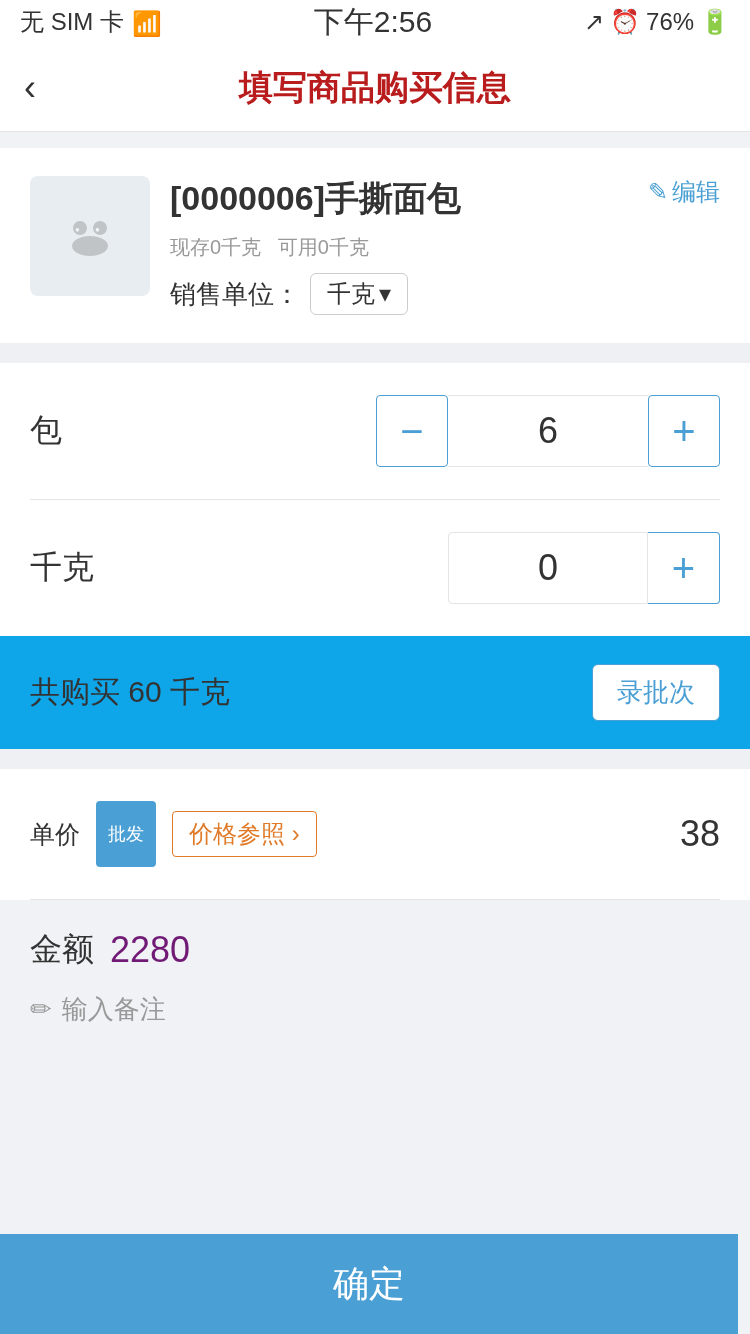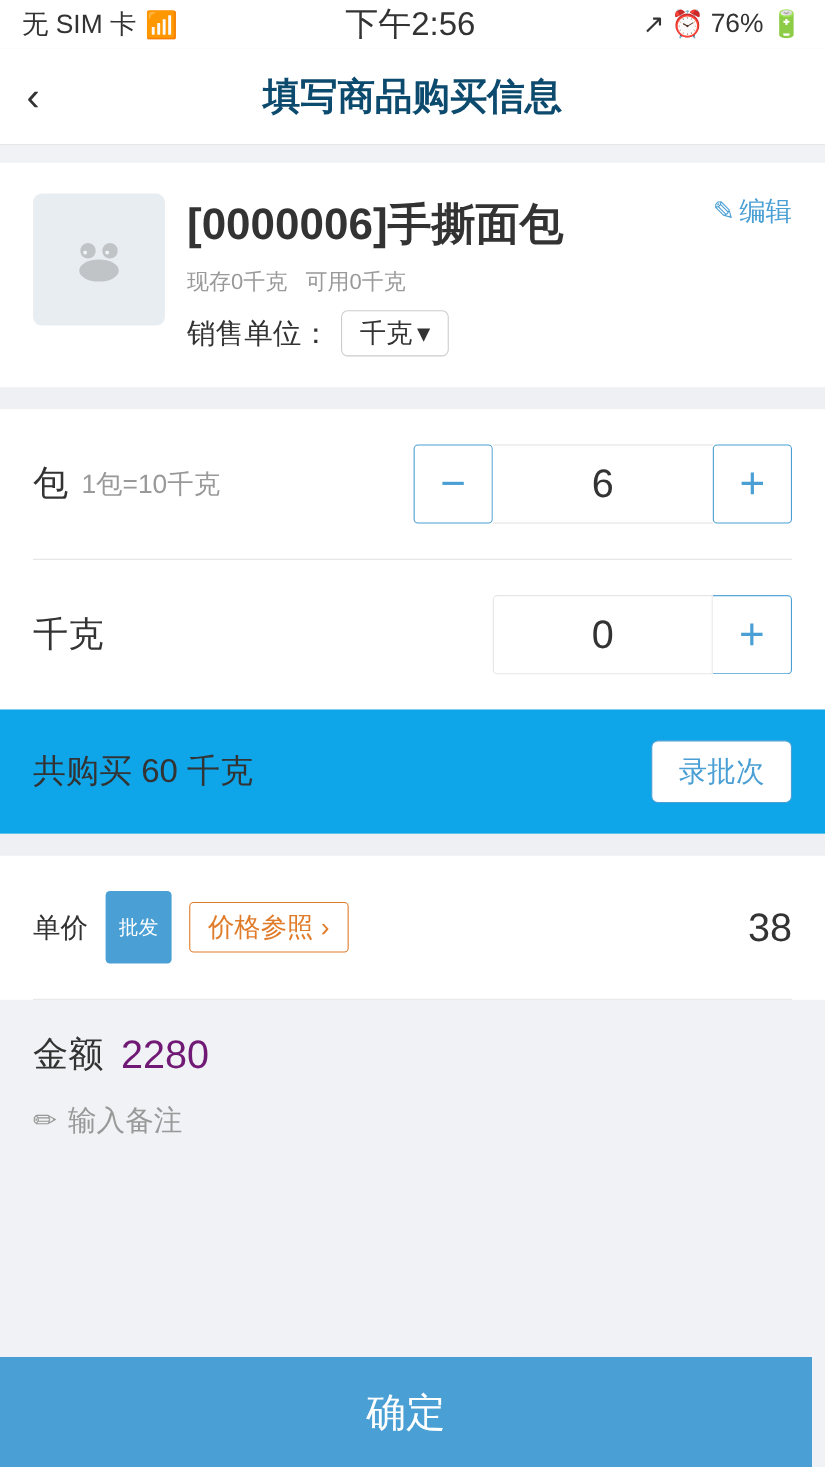--- a/index.html
+++ b/index.html
@@ -41,21 +41,21 @@
     .nav-back {
       position: absolute;
       left: 24px;
       font-size: 36px;
       color: #333;
       cursor: pointer;
     }
     .nav-title {
       font-size: 34px;
       font-weight: 600;
-      color: #0c4a6e;
+      color: #b91c1c;
     }
 
     
     .product-card {
       background: #fff;
       margin-top: 16px;
       padding: 28px 30px;
       display: flex;
       align-items: flex-start;
       gap: 20px;
@@ -66,21 +66,21 @@
       height: 120px;
       background: #e8edf2;
       border-radius: 8px;
       display: flex;
       align-items: center;
       justify-content: center;
       flex-shrink: 0;
     }
     .product-thumb svg { width: 60px; height: 60px; opacity: 0.4; }
     .product-info { flex: 1; }
-    .product-name { font-size: 40px; font-weight: 600; color: #333; margin-bottom: 12px; }
+    .product-name { font-size: 34px; font-weight: 600; color: #333; margin-bottom: 12px; }
     .product-stock { font-size: 20px; color: #999; margin-bottom: 12px; }
     .product-unit-row { display: flex; align-items: center; gap: 10px; font-size: 26px; color: #333; }
     .unit-select {
       border: 1px solid #ccc;
       border-radius: 6px;
       padding: 4px 16px;
       font-size: 24px;
       color: #333;
       display: flex;
       align-items: center;
@@ -325,21 +325,20 @@
     <span>编辑</span>
   </div>
 </div>
 
 <div class="divider-section"></div>
 
 <div class="input-section">
   <div class="input-row">
     <div class="input-label">
       <span>包</span>
-      <span class="input-hint">1包=10千克</span>
     </div>
     <div class="stepper">
       <div class="stepper-btn">−</div>
       <input class="stepper-input" type="text" value="6" style="">
       <div class="stepper-btn">+</div>
     </div>
   </div>
 
   <div class="input-row">
     <div class="input-label">

